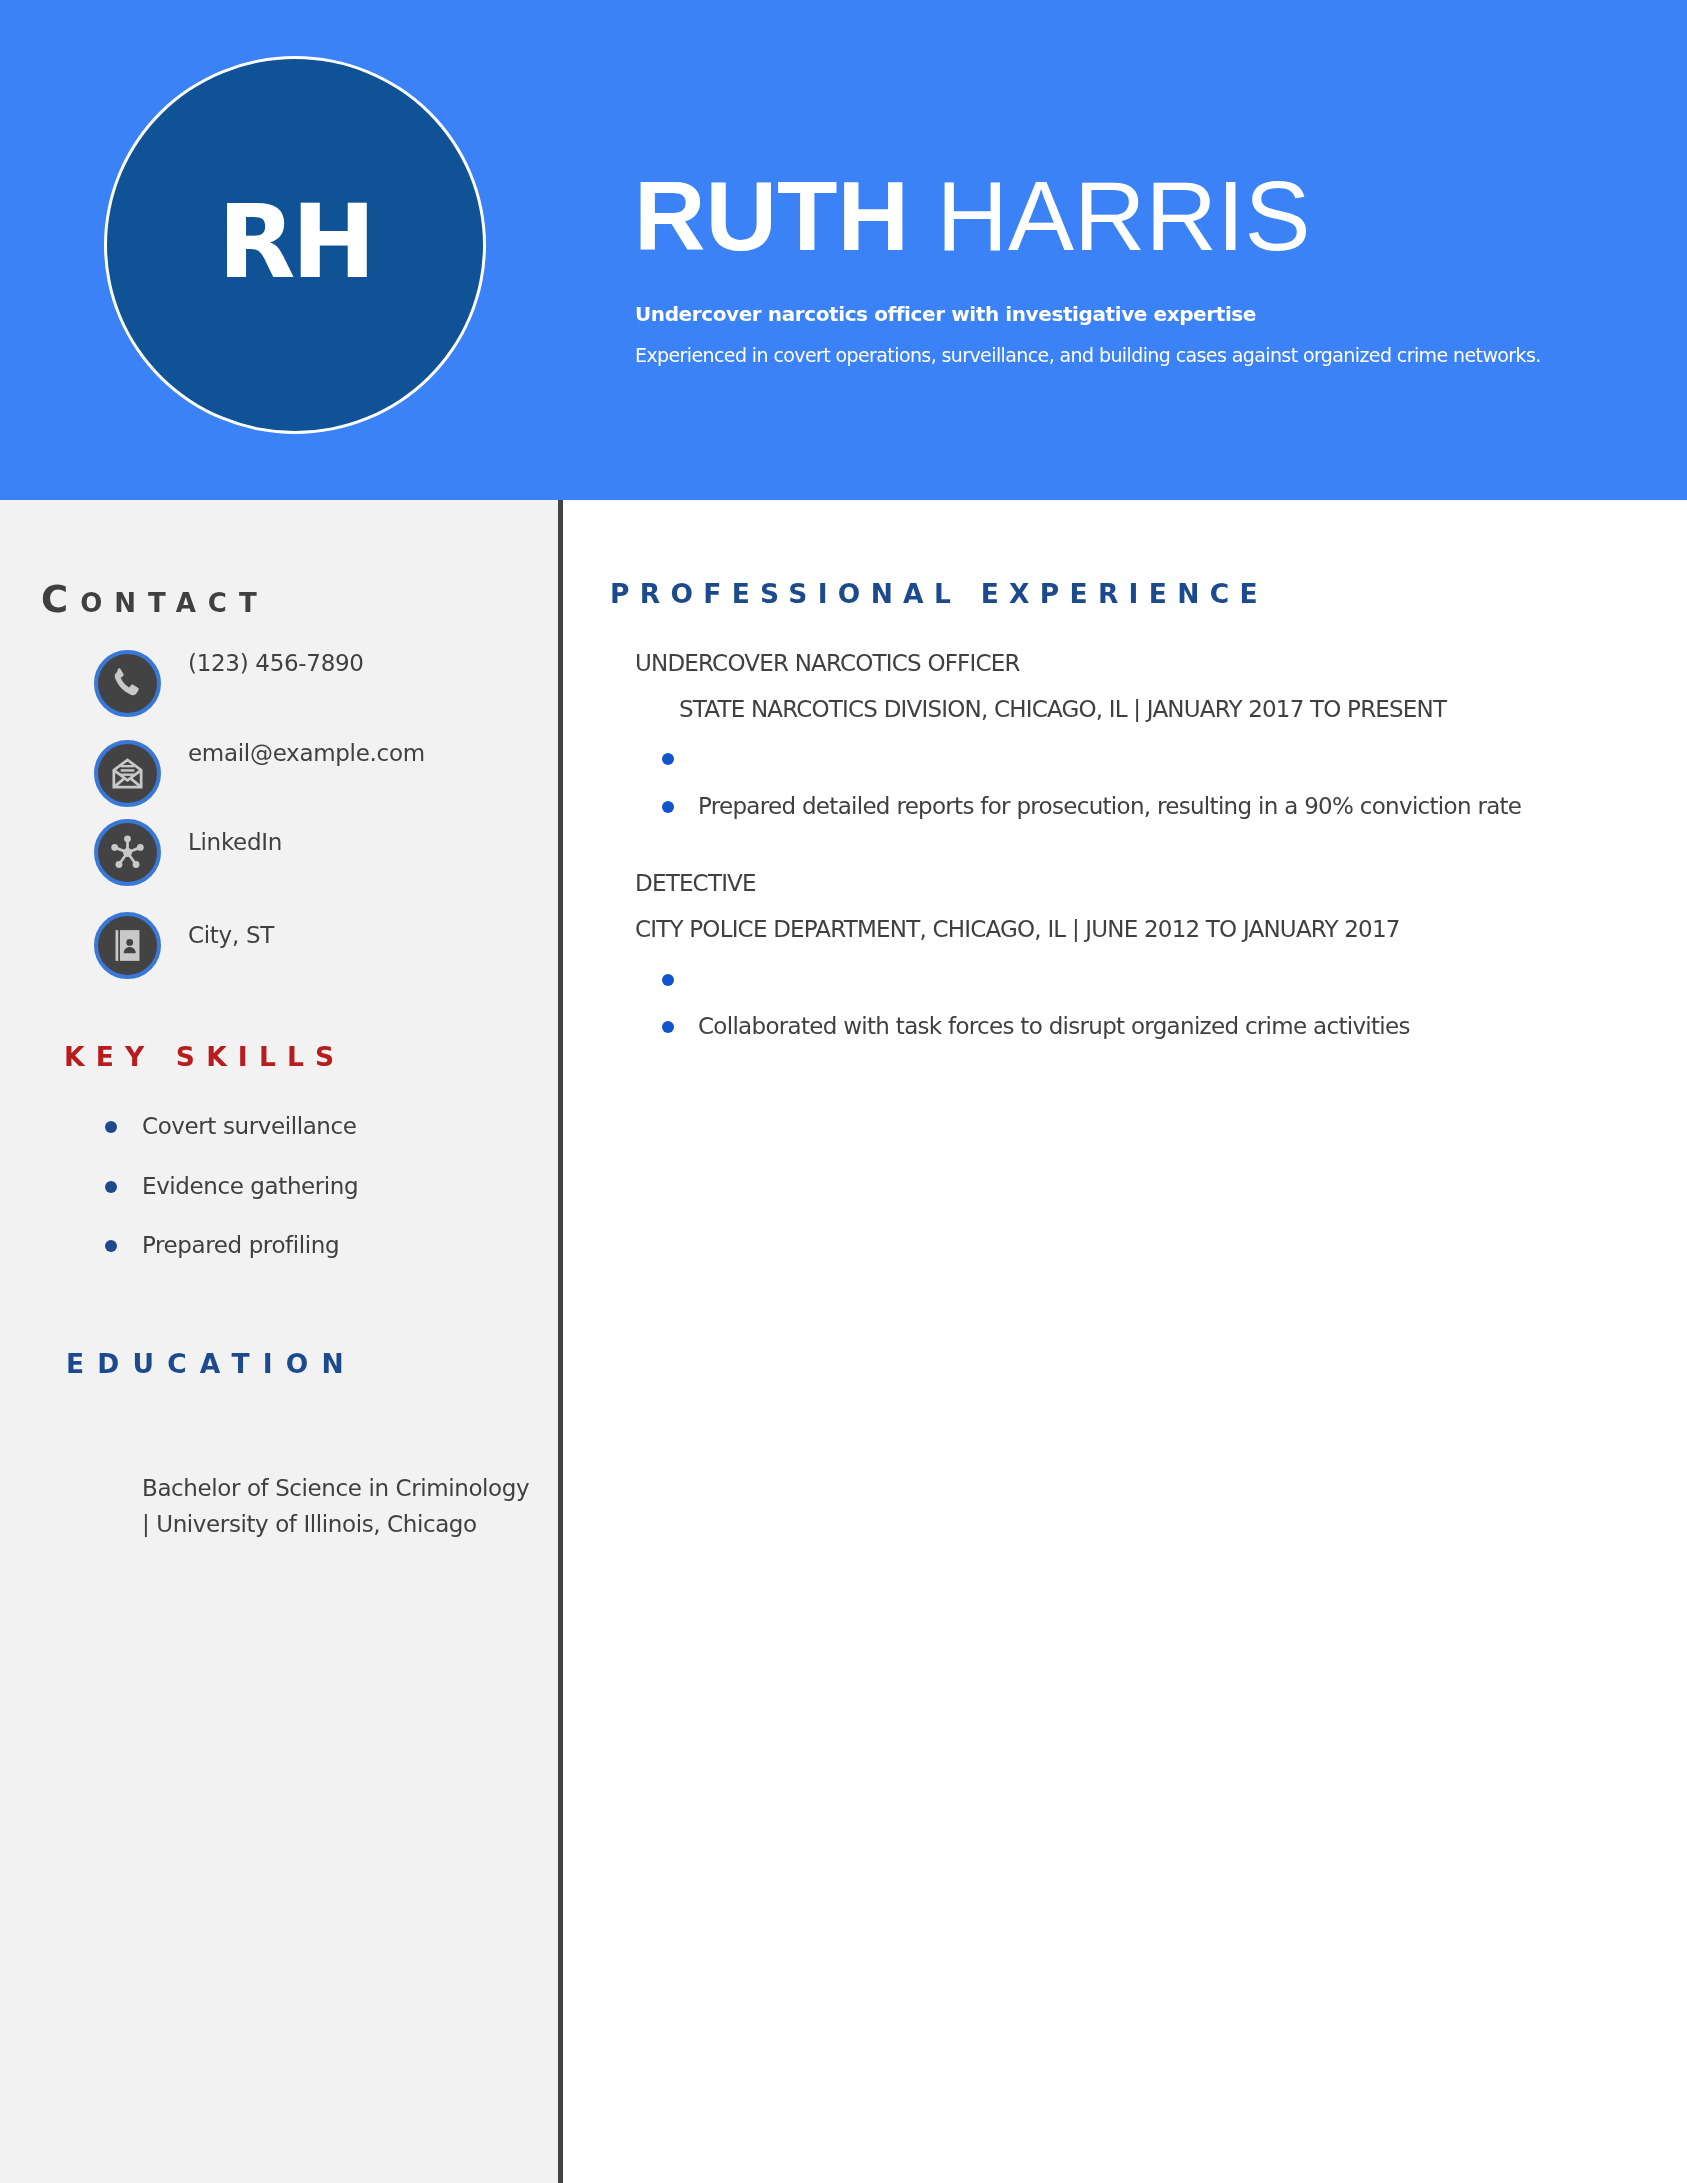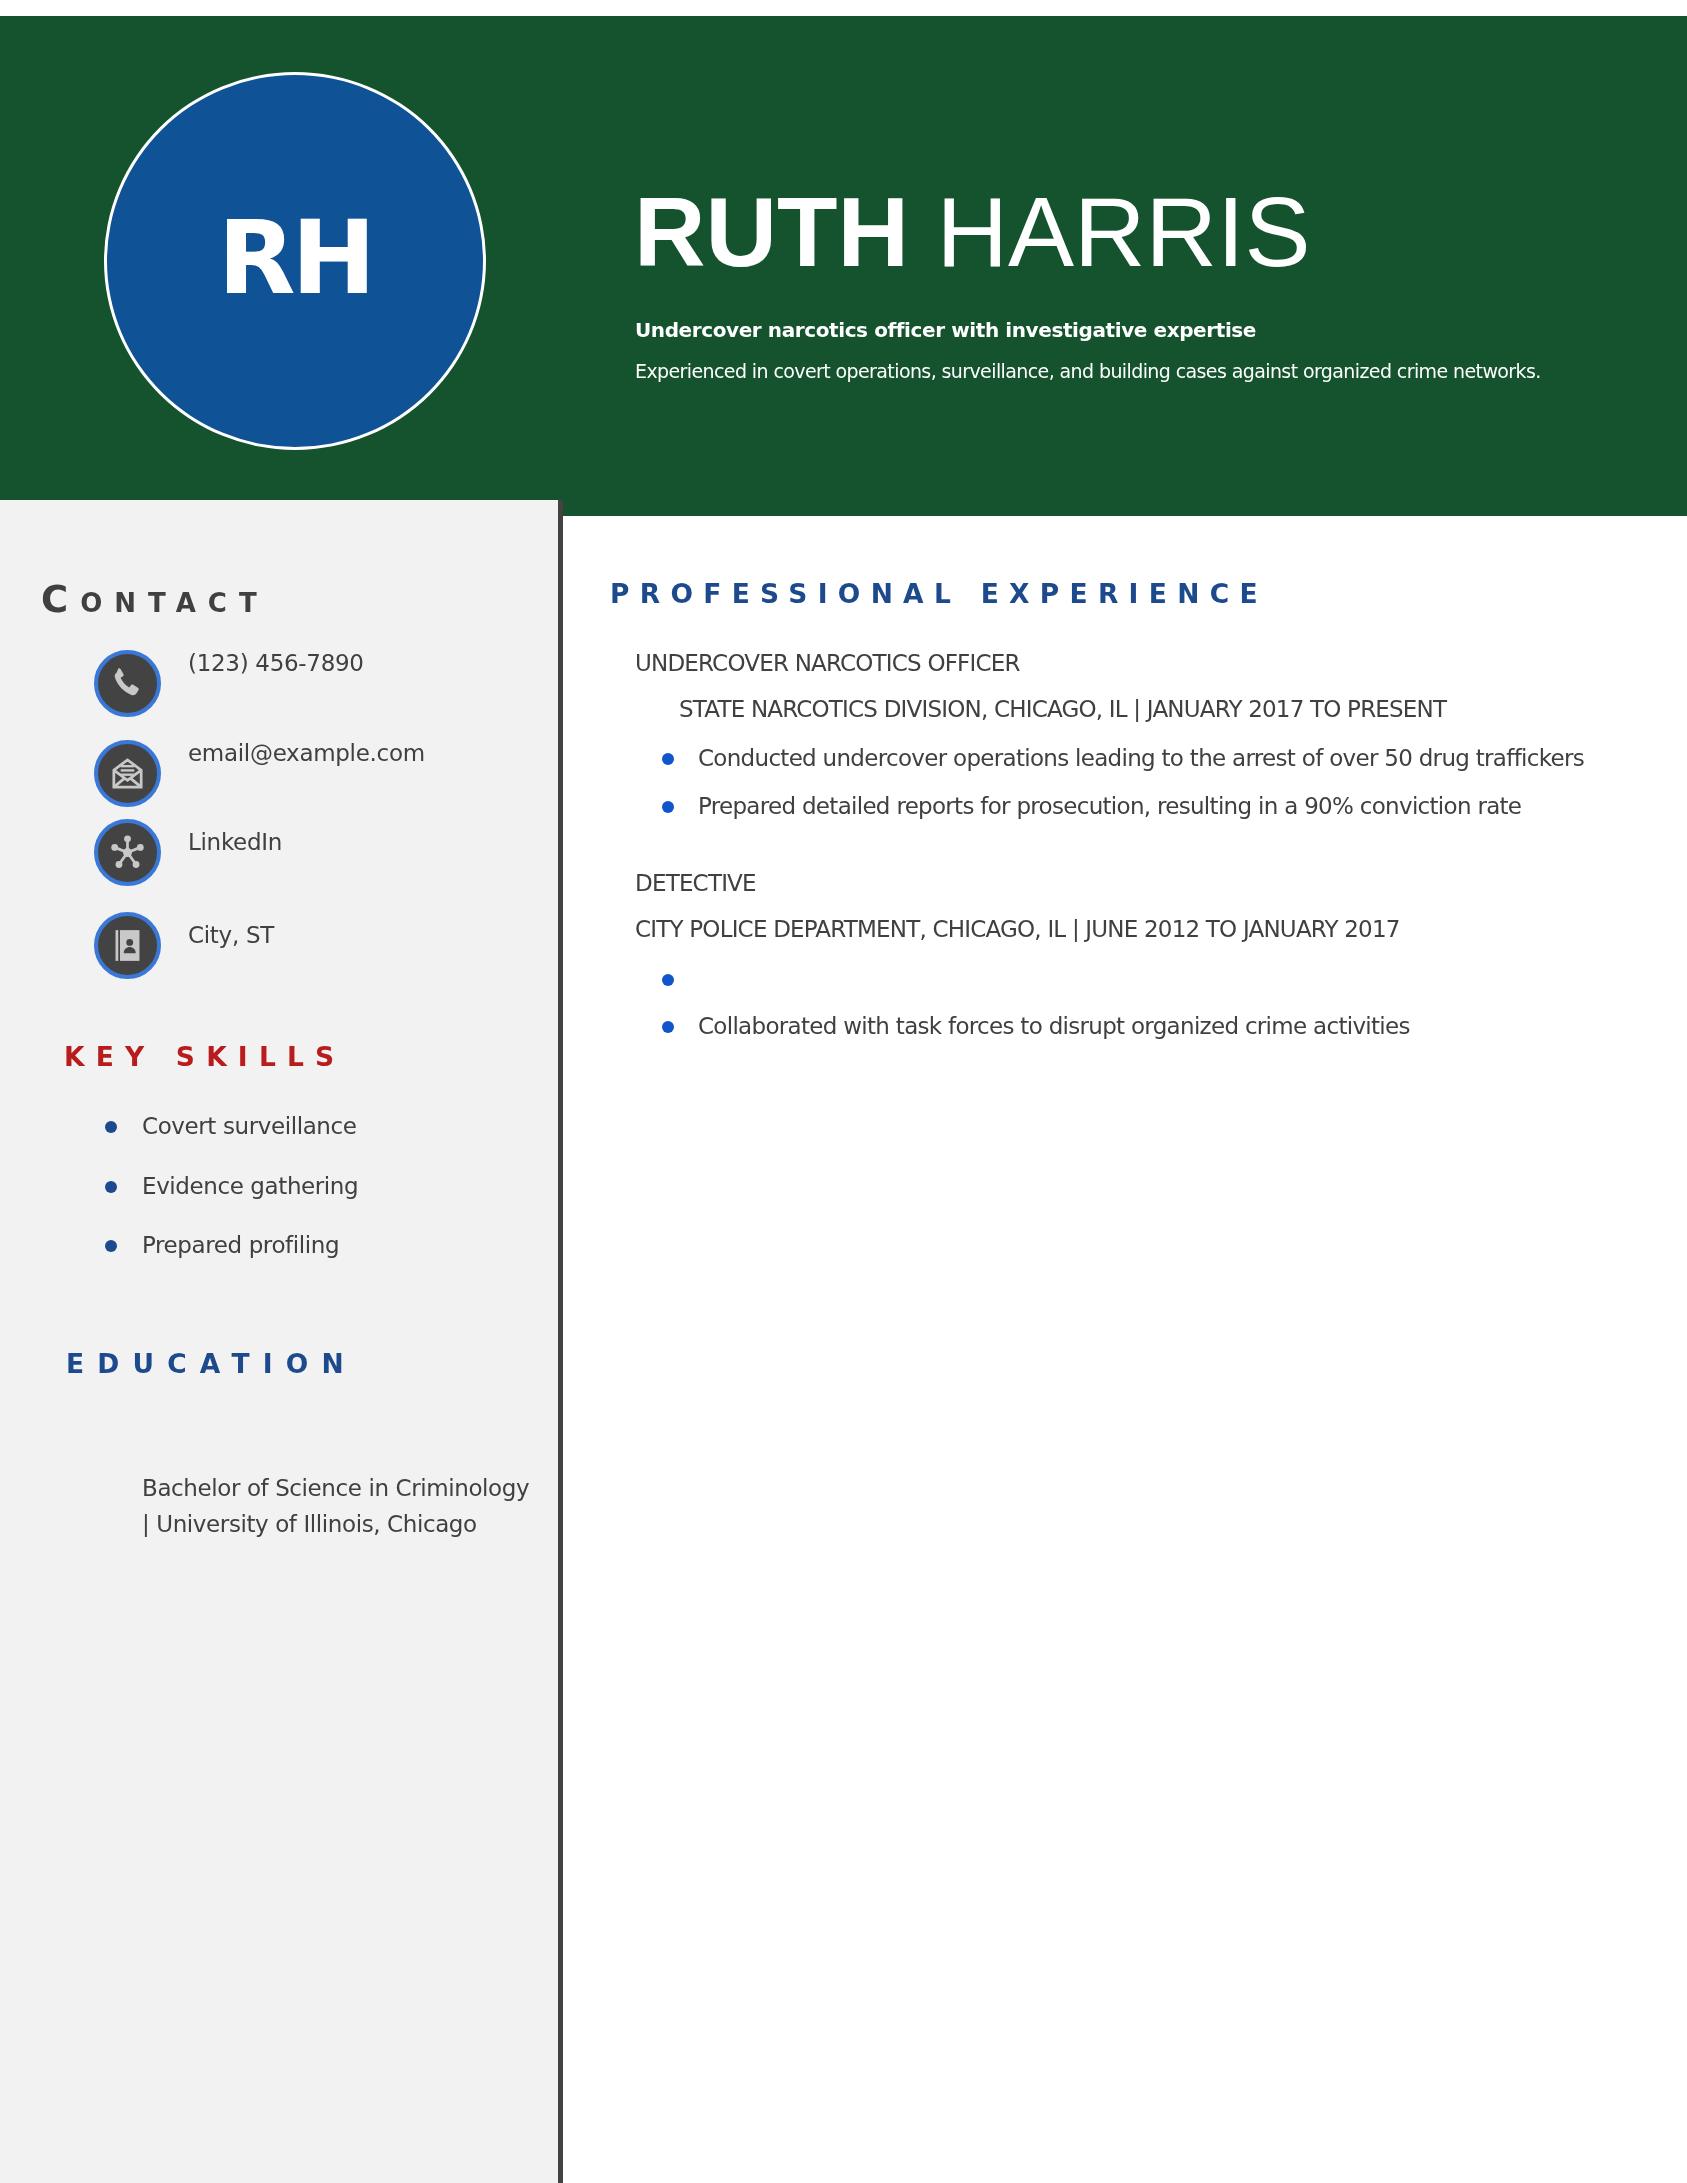--- a/index.html
+++ b/index.html
@@ -1,22 +1,21 @@
 <!DOCTYPE html>
 <html style="font-size:10.6px"><head>
   <meta charset="utf-8">
   <style>
     * { margin: 0; padding: 0; box-sizing: border-box; }
     html, body { width: 1687px; height: 2183px; background: #ffffff; overflow: hidden; }
     body { position: relative; font-family: "DejaVu Sans", sans-serif; color: #404040; }
 
     .header {
       position: absolute; left: 0; top: 0; width: 1687px; height: 500px;
-      background: #14532d;
-      margin-top: 16px;
+      background: #3b82f6;
     }
     .avatar {
       position: absolute; left: 104px; top: 56px; width: 382px; height: 378px;
       border-radius: 50%; background: #0f5296; border: 3.3px solid #ffffff;
       display: flex; align-items: center; justify-content: center;
     }
     .avatar-initials {
       font-family: "DejaVu Sans", sans-serif; font-weight: bold; color: #ffffff;
       font-size: 101px; letter-spacing: -4px; margin-top: -6.6px;
     }
@@ -203,21 +202,20 @@
 
 <div class="heading h-education">EDUCATION</div>
 <div class="edu-text">Bachelor of Science in Criminology | University of Illinois, Chicago</div>
 
 <div class="heading h-experience">PROFESSIONAL EXPERIENCE</div>
 
 <div class="job-line" style="top:647px;">UNDERCOVER NARCOTICS OFFICER</div>
 <div class="job-line" style="top:693px;margin-left:44px;">STATE NARCOTICS DIVISION, CHICAGO, IL | JANUARY 2017 TO PRESENT</div>
 <div class="job-bullet" style="top:742px;">
   <span class="dot"></span>
-  <span class="txt">Conducted undercover operations leading to the arrest of over 50 drug traffickers</span>
 </div>
 <div class="job-bullet" style="top:790px;">
   <span class="dot"></span>
   <span class="txt">Prepared detailed reports for prosecution, resulting in a 90% conviction rate</span>
 </div>
 
 <div class="job-line" style="top:867px;">DETECTIVE</div>
 <div class="job-line" style="top:913px;">CITY POLICE DEPARTMENT, CHICAGO, IL | JUNE 2012 TO JANUARY 2017</div>
 <div class="job-bullet" style="top:963px;">
   <span class="dot"></span>

